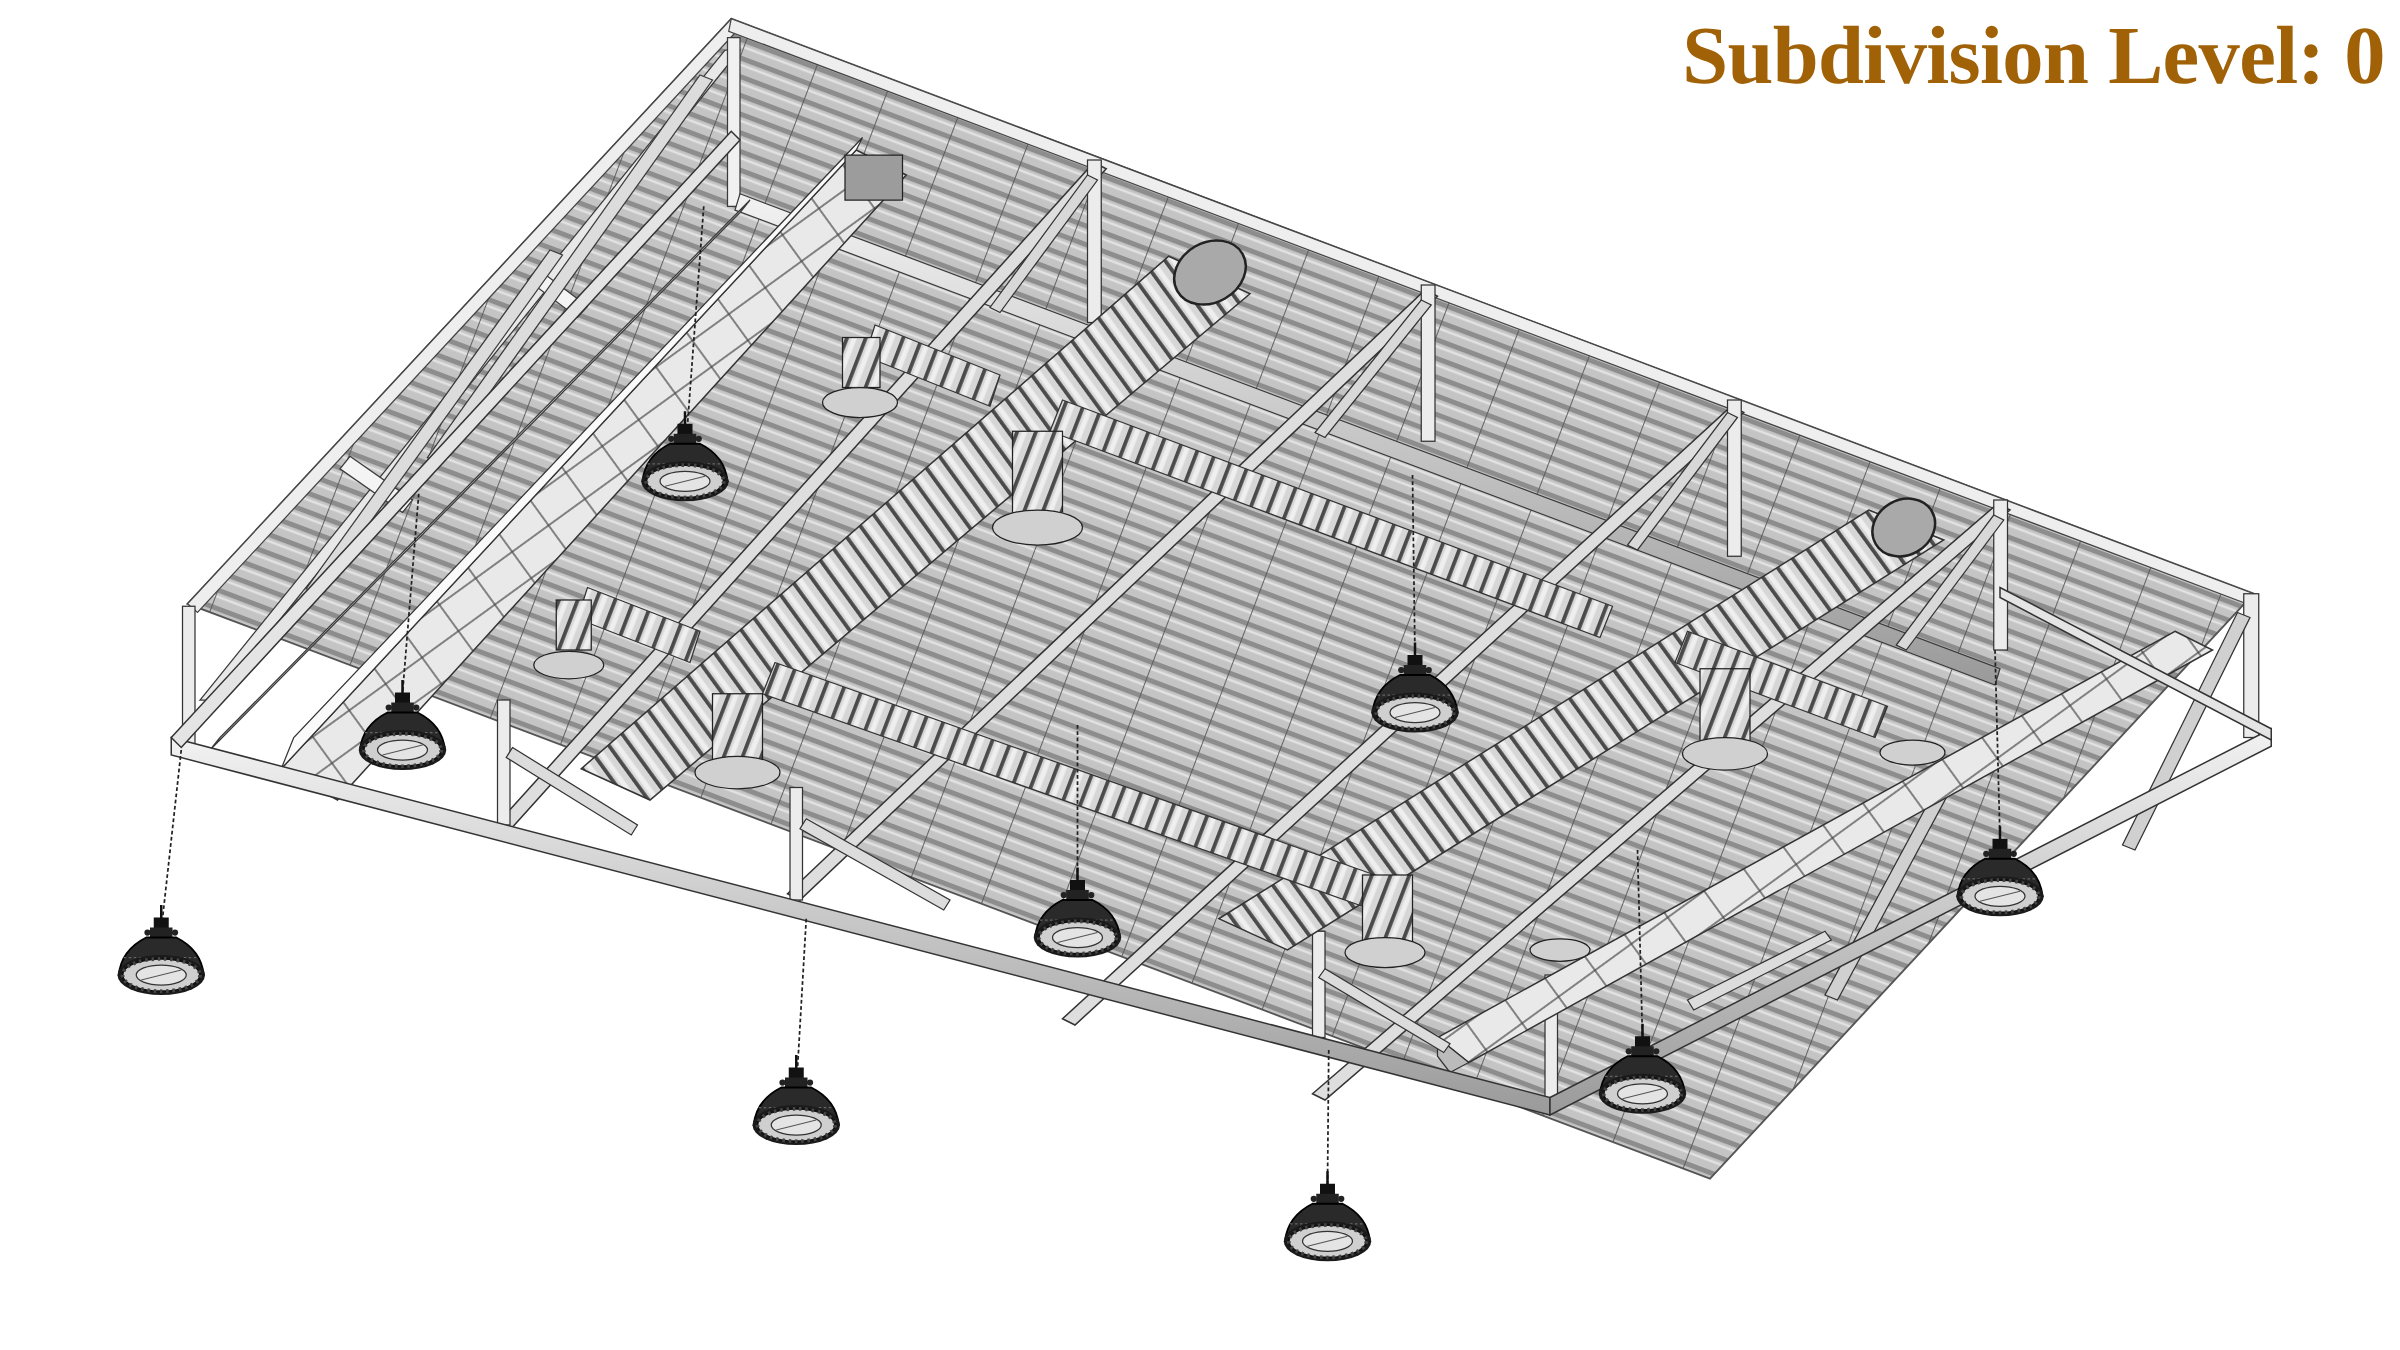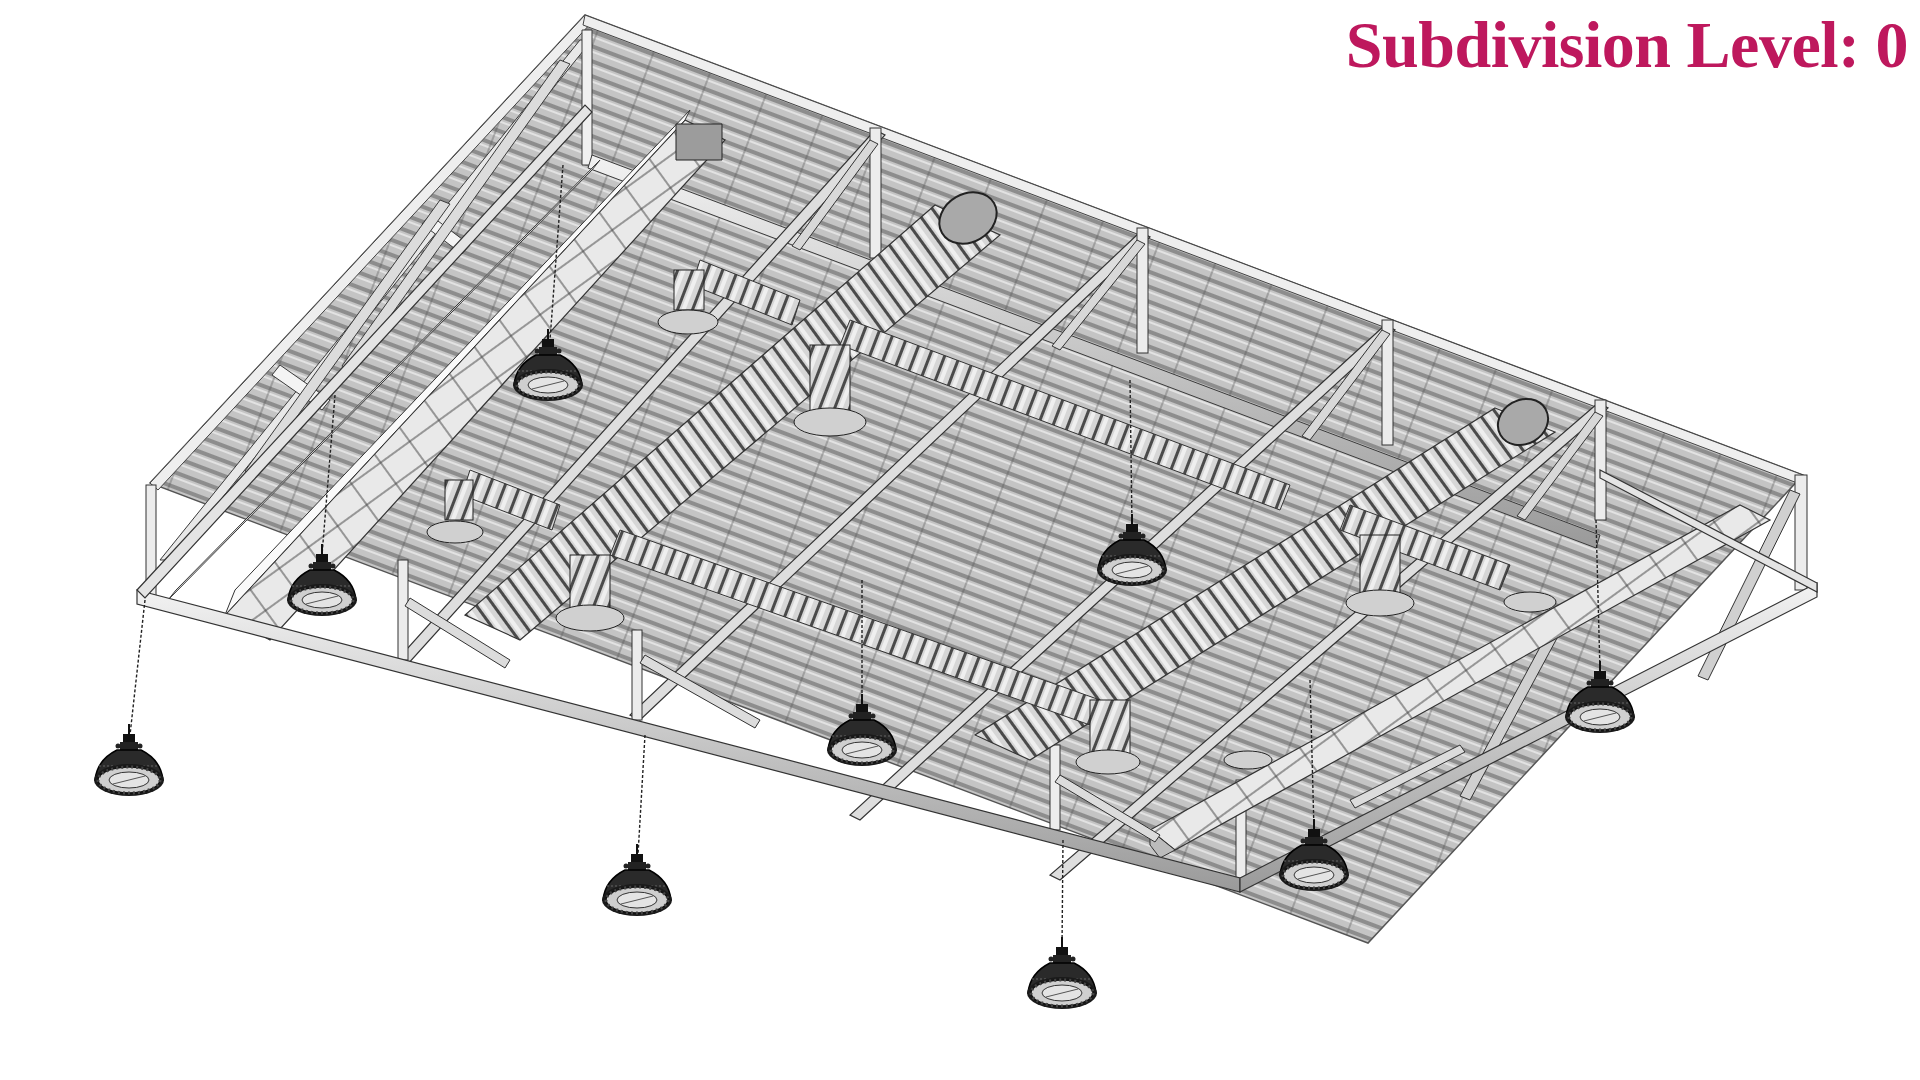--- a/index.html
+++ b/index.html
@@ -2,21 +2,21 @@
 <html><head>
 <meta charset="utf-8">
 <style>
   html, body { margin: 0; padding: 0; background: #ffffff; }
   body { width: 1920px; height: 1080px; position: relative; overflow: hidden; }
   #render { position: absolute; left: 0; top: 0; width: 1920px; height: 1080px; }
   .title {
     position: absolute; right: 12px; top: 8px;
     font-family: "Liberation Serif", "DejaVu Serif", serif;
     font-weight: bold; font-size: 66px; line-height: 74px;
-    color: #be185d; letter-spacing: -0.5px;
+    color: #a16207; letter-spacing: -0.5px;
     white-space: nowrap;
   }
 </style>
 </head>
 <body>
 
 <div id="render">
 <svg width="1920" height="1080" viewBox="0 0 1920 1080" xmlns="http://www.w3.org/2000/svg">
   <defs>
     <pattern id="corrugation" patternUnits="userSpaceOnUse" width="60" height="14" patternTransform="rotate(20.7)">

